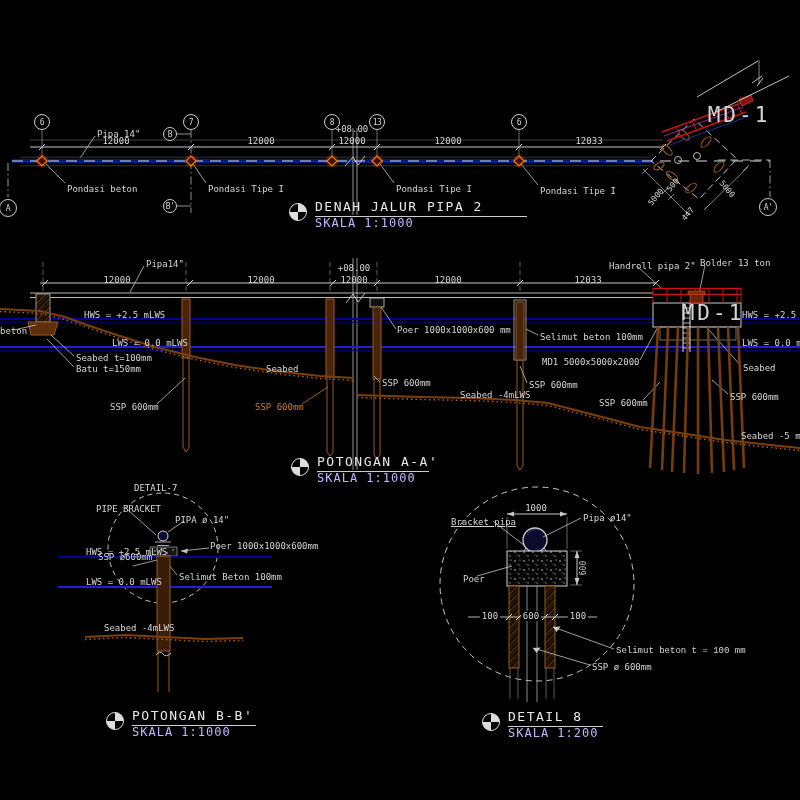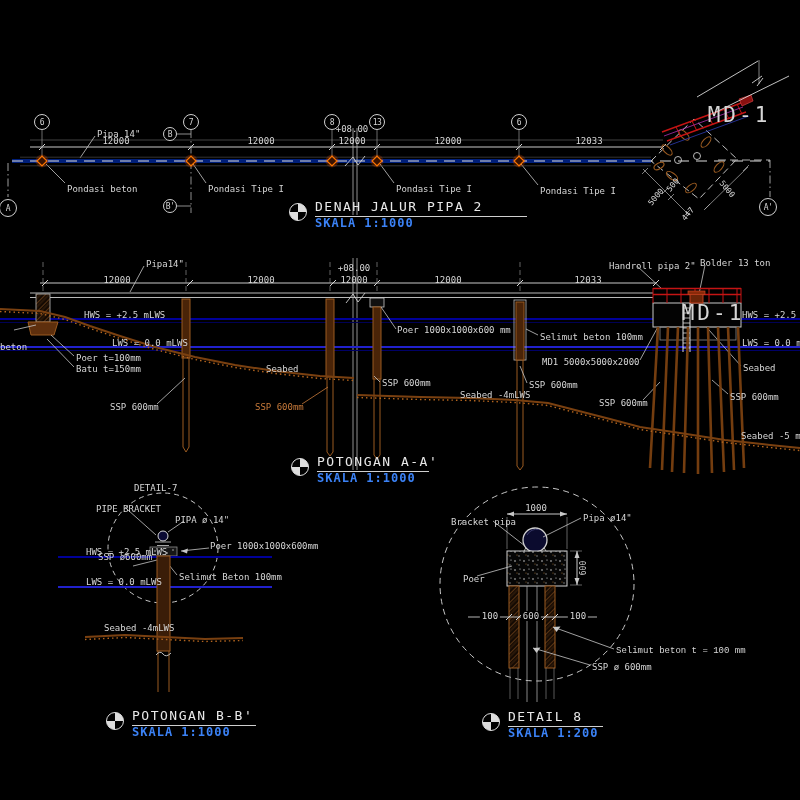--- a/index.html
+++ b/index.html
@@ -9,21 +9,21 @@
   .lbl{position:absolute;font-size:9px;line-height:10px;color:#d6d6d6;white-space:pre;z-index:5;}
   .lbl.c{transform:translateX(-50%);}
   .lbl.bg{background:#000;padding:0 2px;}
   .bubble{position:absolute;border:1px solid #d0d0d0;border-radius:50%;color:#d6d6d6;
     display:flex;align-items:center;justify-content:center;font-size:8px;letter-spacing:-0.5px;
     background:#000;z-index:6;box-sizing:border-box;}
   .title-block{position:absolute;color:#e5e5e5;z-index:7;height:36px;}
   .t-icon{position:absolute;left:0;top:3px;width:20px;height:20px;}
   .t-text{position:absolute;left:27px;top:0;font-size:13px;letter-spacing:1.5px;color:#e8e8e8;
     border-bottom:1.2px solid #cfcfcf;padding-bottom:2px;white-space:pre;}
-  .t-scale{position:absolute;left:27px;top:17px;font-size:12px;letter-spacing:1px;color:#3b82f6;white-space:pre;font-weight:bold;}
+  .t-scale{position:absolute;left:27px;top:17px;font-size:12px;letter-spacing:1px;color:#c4b5fd;white-space:pre;}
 </style>
 </head>
 <body>
 
 <div id="canvas">
 
 <svg id="linework" width="800" height="800" viewBox="0 0 800 800">
   <defs>
     <pattern id="hatchX" width="6" height="6" patternUnits="userSpaceOnUse" patternTransform="rotate(45)">
       <rect width="6" height="6" fill="#140a03"></rect>
@@ -230,22 +230,22 @@
       <div class="lbl c" style="left: 117px; top: 275px;">12000</div>
       <div class="lbl c" style="left: 261px; top: 275px;">12000</div>
       <div class="lbl c" style="left: 354px; top: 263px;">+08.00</div>
       <div class="lbl c" style="left: 354px; top: 275px;">12000</div>
       <div class="lbl c" style="left: 448px; top: 275px;">12000</div>
       <div class="lbl c" style="left: 588px; top: 275px;">12033</div>
       <div class="lbl" style="left: 609px; top: 261px;">Handroll pipa 2"</div>
       <div class="lbl" style="left: 700px; top: 258px;">Bolder 13 ton</div>
       <div class="lbl" style="left: 84px; top: 310px;">HWS = +2.5 mLWS</div>
       <div class="lbl" style="left: 112px; top: 338px;">LWS = 0.0 mLWS</div>
-      <div class="lbl" style="left: 0px; top: 342px;">beton</div>
-      <div class="lbl" style="left: 76px; top: 353px;">Poer t=100mm</div>
+      <div class="lbl" style="left: 0px; top: 326px;">beton</div>
+      <div class="lbl" style="left: 76px; top: 353px;">Seabed t=100mm</div>
       <div class="lbl" style="left: 76px; top: 364px;">Batu t=150mm</div>
       <div class="lbl" style="left: 266px; top: 364px;">Seabed</div>
       <div class="lbl" style="left: 110px; top: 402px;">SSP 600mm</div>
       <div class="lbl" style="left: 255px; top: 402px; color: rgb(200, 122, 58);">SSP 600mm</div>
       <div class="lbl" style="left: 382px; top: 378px;">SSP 600mm</div>
       <div class="lbl" style="left: 397px; top: 325px;">Poer 1000x1000x600 mm</div>
       <div class="lbl" style="left: 540px; top: 332px;">Selimut beton 100mm</div>
       <div class="lbl" style="left: 542px; top: 357px;">MD1 5000x5000x2000</div>
       <div class="lbl" style="left: 529px; top: 380px;">SSP 600mm</div>
       <div class="lbl" style="left: 460px; top: 390px;">Seabed -4mLWS</div>
@@ -259,21 +259,21 @@
       <div class="lbl" style="left: 134px; top: 483px;">DETAIL-7</div>
       <div class="lbl" style="left: 96px; top: 504px;">PIPE BRACKET</div>
       <div class="lbl" style="left: 175px; top: 515px;">PIPA ø 14"</div>
       <div class="lbl" style="left: 210px; top: 541px;">Poer 1000x1000x600mm</div>
       <div class="lbl" style="left: 86px; top: 547px;">HWS = +2.5 mLWS</div>
       <div class="lbl" style="left: 98px; top: 552px;">SSP ø600mm</div>
       <div class="lbl" style="left: 86px; top: 577px;">LWS = 0.0 mLWS</div>
       <div class="lbl" style="left: 179px; top: 572px;">Selimut Beton 100mm</div>
       <div class="lbl" style="left: 104px; top: 623px;">Seabed -4mLWS</div>
       <div class="lbl c" style="left: 536px; top: 503px;">1000</div>
-      <div class="lbl" style="left: 451px; top: 517px;">Bracket pipa</div>
+      <div class="lbl" style="left: 451px; top: 517px; text-decoration: underline;">Bracket pipa</div>
       <div class="lbl" style="left: 583px; top: 513px;">Pipa ø14"</div>
       <div class="lbl" style="left: 463px; top: 574px;">Poer</div>
       <div class="lbl c bg" style="left: 490px; top: 611px;">100</div>
       <div class="lbl c bg" style="left: 531px; top: 611px;">600</div>
       <div class="lbl c bg" style="left: 578px; top: 611px;">100</div>
       <div class="lbl" style="left: 583px; top: 568px; font-size: 8px; line-height: 9px; transform: translate(-50%, -50%) rotate(-90deg);">600</div>
       <div class="lbl" style="left: 616px; top: 646px; font-family: Liberation Mono, monospace;">Selimut beton t = 100 mm</div>
       <div class="lbl" style="left: 592px; top: 662px;">SSP ø 600mm</div>
       <div class="bubble" style="left: 34px; top: 114px; width: 16px; height: 16px;">6</div>
       <div class="bubble" style="left: 183px; top: 114px; width: 16px; height: 16px;">7</div>

